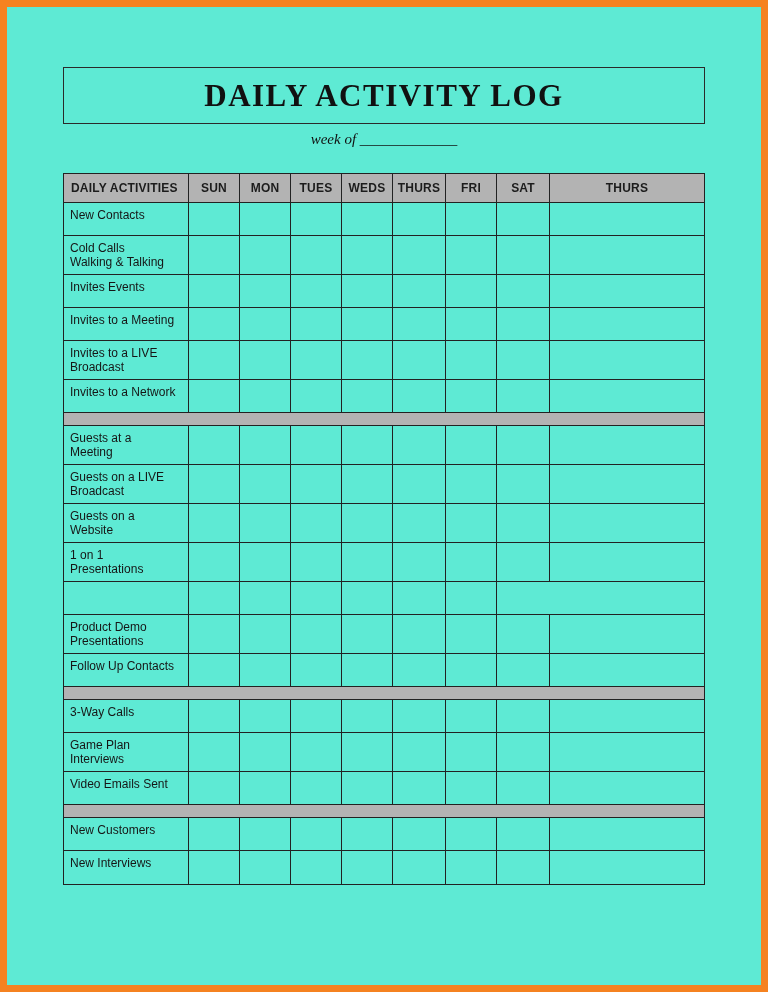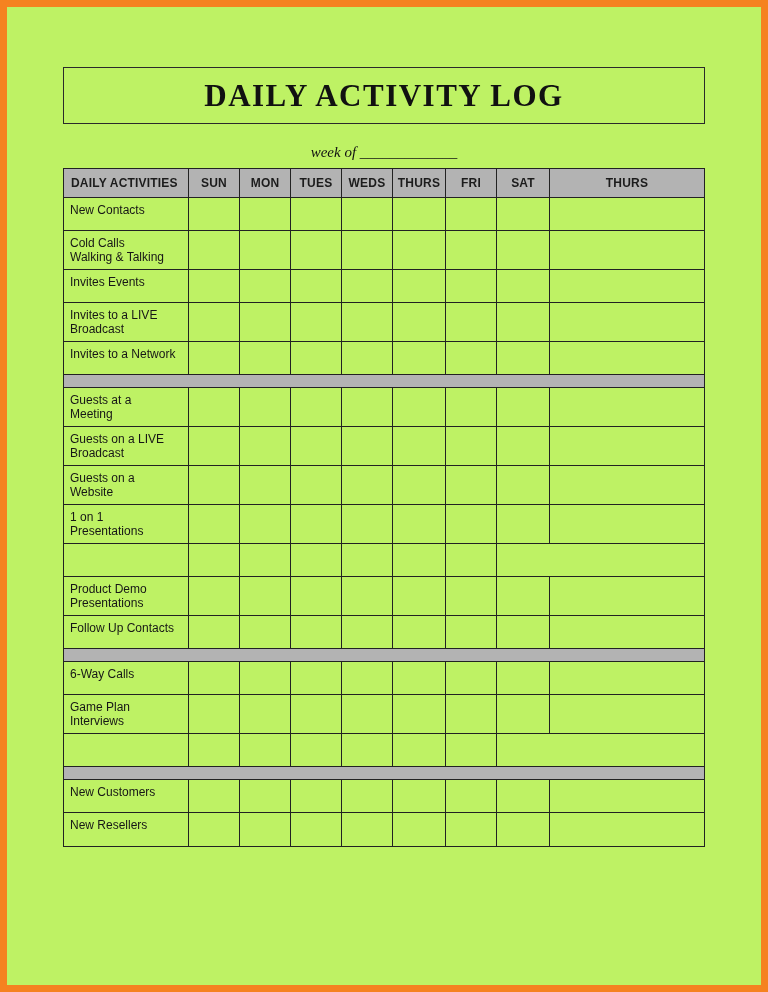--- a/index.html
+++ b/index.html
@@ -6,47 +6,47 @@
     --frame:#f58220;
     --gray:#b3b3b3;
     --line:#222222;
   }
   *{box-sizing:border-box;margin:0;padding:0;}
   html,body{background:#ffffff;}
   body{font-family:"Liberation Sans",sans-serif;}
   .sheet{
     width:768px;height:992px;
     border:7px solid var(--frame);
-    background:#bef264;
+    background:#5eead4;
     overflow:hidden;
     position:relative;
   }
   .content{padding-top:60px;}
   .title-box{
     width:642px;height:57px;
     margin:0 auto;
     border:1px solid #2a2a2a;
     display:flex;align-items:center;justify-content:center;
   }
   .title-box h1{
     font-family:"Liberation Serif",serif;
     font-size:31px;font-weight:700;letter-spacing:1.5px;
     color:#111;
   }
   .week-of{
-    margin-top:20px;
+    margin-top:7px;
     text-align:center;
     font-family:"Liberation Serif",serif;
     font-style:italic;
     font-size:15px;
     color:#111;
   }
   .table{
     width:642px;
-    margin:7px auto 0;
+    margin:25px auto 0;
     border:1px solid var(--line);
   }
   .grid-row{
     display:grid;
     grid-template-columns:125px 51px 51px 51px 51px 53px 51px 53px 1fr;
   }
   .header-row{
     background:var(--gray);
     min-height:29px;
     border-bottom:1px solid var(--line);
@@ -137,20 +137,31 @@
             <div class="cell blank"></div>
             <div class="cell blank"></div>
             <div class="cell blank"></div>
             <div class="cell blank"></div>
             <div class="cell blank"></div>
             <div class="cell blank"></div>
             <div class="cell blank"></div>
             <div class="cell blank"></div>
           </div>
           <div class="grid-row row">
+            <div class="cell label">Invites to a Meeting</div>
+            <div class="cell blank"></div>
+            <div class="cell blank"></div>
+            <div class="cell blank"></div>
+            <div class="cell blank"></div>
+            <div class="cell blank"></div>
+            <div class="cell blank"></div>
+            <div class="cell blank"></div>
+            <div class="cell blank"></div>
+          </div>
+          <div class="grid-row row">
             <div class="cell label">Invites to a LIVE
 Broadcast</div>
             <div class="cell blank"></div>
             <div class="cell blank"></div>
             <div class="cell blank"></div>
             <div class="cell blank"></div>
             <div class="cell blank"></div>
             <div class="cell blank"></div>
             <div class="cell blank"></div>
             <div class="cell blank"></div>
@@ -243,21 +254,21 @@
             <div class="cell blank"></div>
             <div class="cell blank"></div>
             <div class="cell blank"></div>
             <div class="cell blank"></div>
             <div class="cell blank"></div>
             <div class="cell blank"></div>
             <div class="cell blank"></div>
           </div>
           <div class="separator"></div>
           <div class="grid-row row">
-            <div class="cell label">6-Way Calls</div>
+            <div class="cell label">3-Way Calls</div>
             <div class="cell blank"></div>
             <div class="cell blank"></div>
             <div class="cell blank"></div>
             <div class="cell blank"></div>
             <div class="cell blank"></div>
             <div class="cell blank"></div>
             <div class="cell blank"></div>
             <div class="cell blank"></div>
           </div>
           <div class="grid-row row">
@@ -266,20 +277,21 @@
             <div class="cell blank"></div>
             <div class="cell blank"></div>
             <div class="cell blank"></div>
             <div class="cell blank"></div>
             <div class="cell blank"></div>
             <div class="cell blank"></div>
             <div class="cell blank"></div>
             <div class="cell blank"></div>
           </div>
           <div class="grid-row row">
+            <div class="cell label">Video Emails Sent</div>
             <div class="cell blank"></div>
             <div class="cell blank"></div>
             <div class="cell blank"></div>
             <div class="cell blank"></div>
             <div class="cell blank"></div>
             <div class="cell blank"></div>
             <div class="cell blank"></div>
             <div class="cell blank"></div>
           </div>
           <div class="separator"></div>
@@ -288,21 +300,21 @@
             <div class="cell blank"></div>
             <div class="cell blank"></div>
             <div class="cell blank"></div>
             <div class="cell blank"></div>
             <div class="cell blank"></div>
             <div class="cell blank"></div>
             <div class="cell blank"></div>
             <div class="cell blank"></div>
           </div>
           <div class="grid-row row">
-            <div class="cell label">New Resellers</div>
+            <div class="cell label">New Interviews</div>
             <div class="cell blank"></div>
             <div class="cell blank"></div>
             <div class="cell blank"></div>
             <div class="cell blank"></div>
             <div class="cell blank"></div>
             <div class="cell blank"></div>
             <div class="cell blank"></div>
             <div class="cell blank"></div>
           </div>
         </div>

